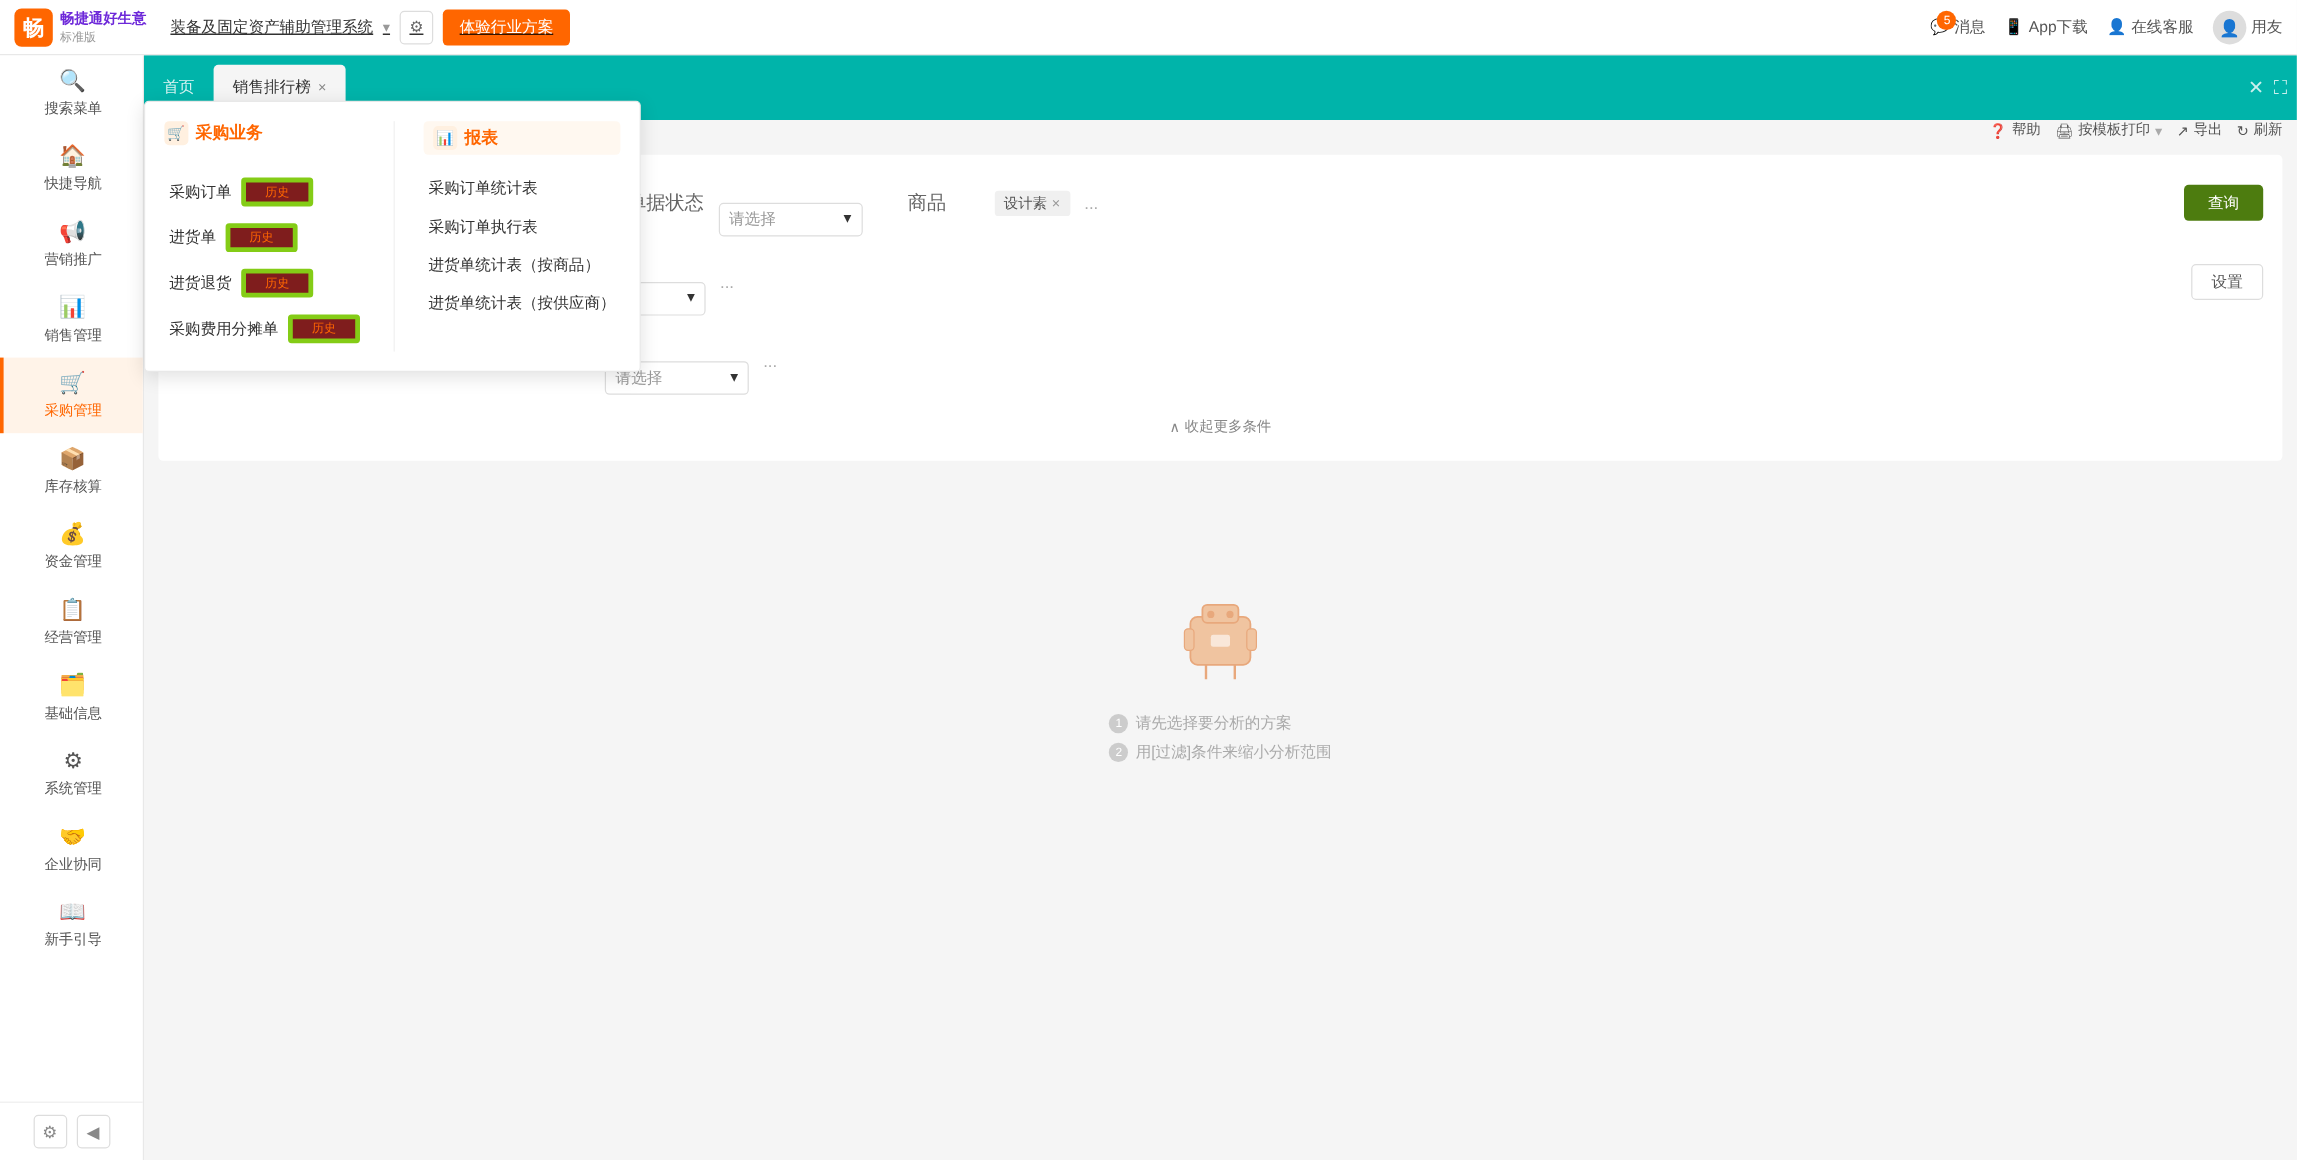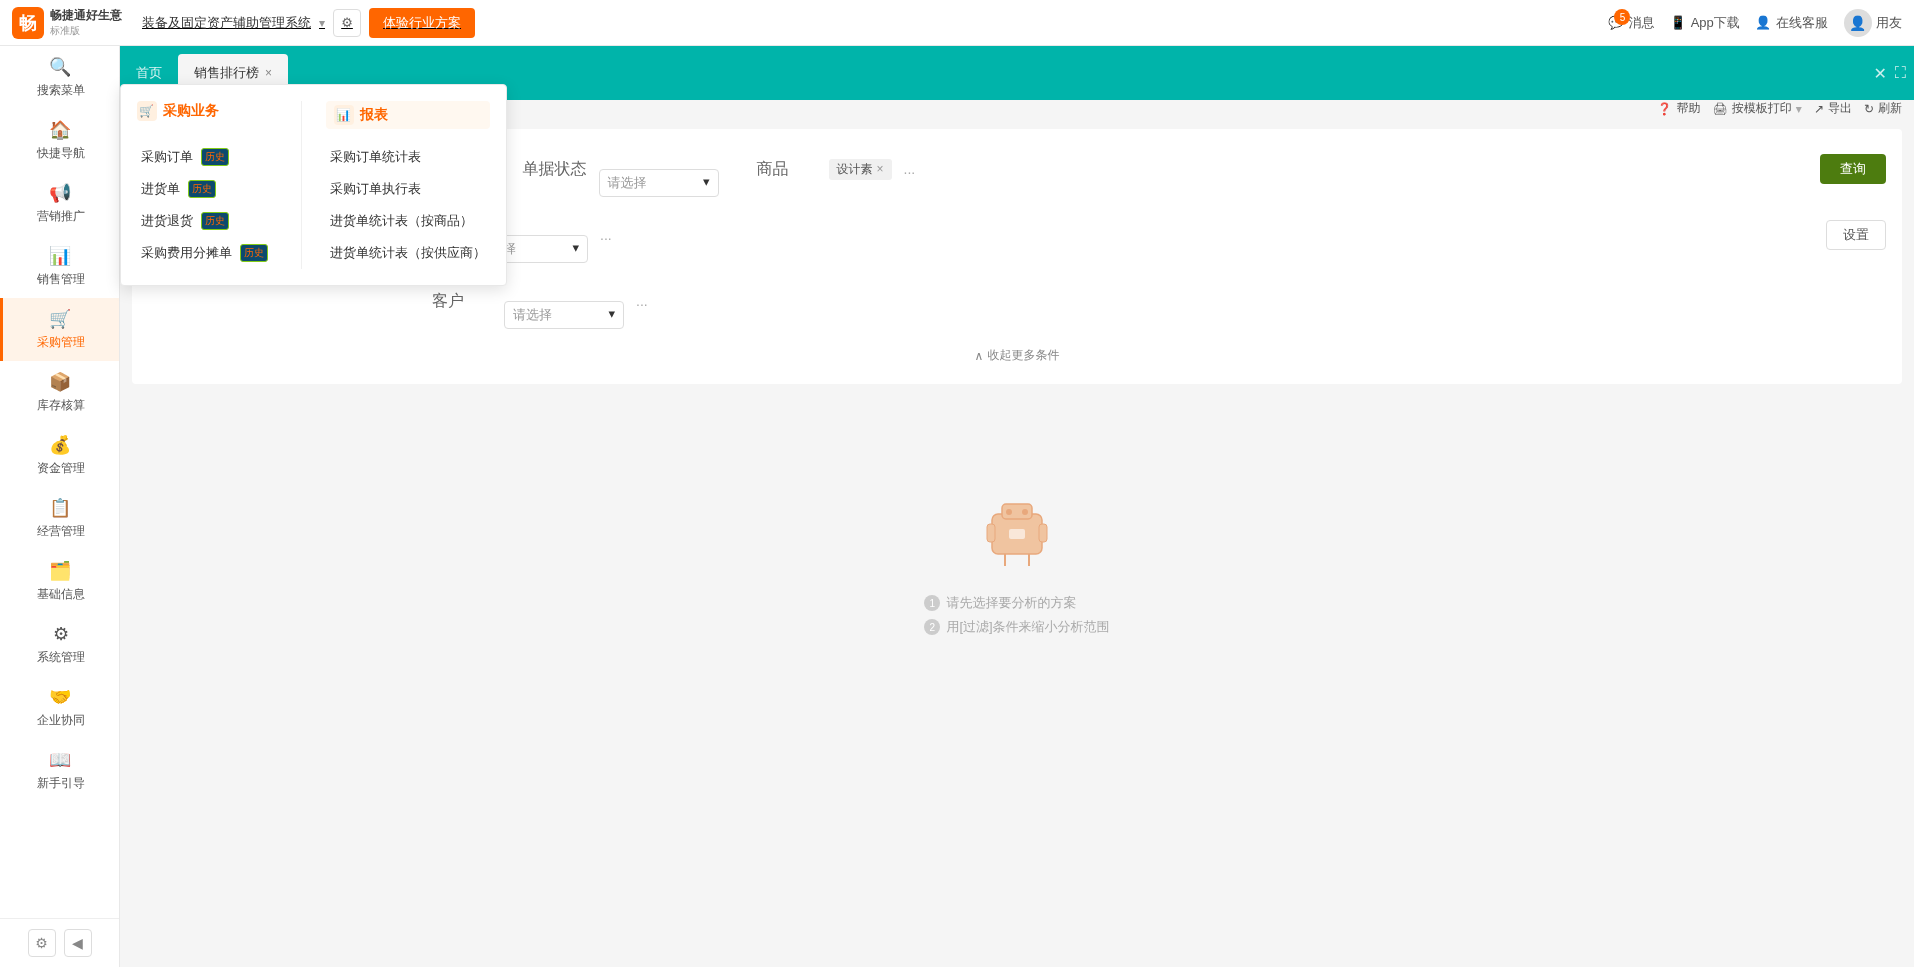--- a/index.html
+++ b/index.html
@@ -327,25 +327,25 @@
     .dropdown-item {
       display: flex;
       align-items: center;
       gap: 8px;
       padding: 7px 4px;
       cursor: pointer;
       color: #333;
       font-size: 13px;
     }
     .history-badge {
-      background: #0c4a6e;
-      border: 1px solid #84cc16;
+      background: #7f1d1d;
+      border: 4px solid #84cc16;
       color: #f60;
       border-radius: 3px;
-      padding: 1px 3px;
+      padding: 1px 16px;
       font-size: 10px;
     }
     .divider-v {
       width: 1px;
       background: #f0f0f0;
       margin: 0 4px;
     }
     .col-title-icon {
       width: 20px; height: 20px;
       background: #fff0e0;
@@ -355,21 +355,21 @@
       color: #f60;
     }
   </style>
 </head>
 <body>
 
 <div class="top-header">
   <div class="logo-area">
     <div class="logo-icon">畅</div>
     <div>
-      <div style="font-size:12px;font-weight:bold;color:#404040;">畅捷通好生意</div>
+      <div style="font-size:12px;font-weight:bold;color:#6d28d9;">畅捷通好生意</div>
       <div style="font-size:10px;color:#999;">标准版</div>
     </div>
   </div>
   <div class="header-center">
     <span class="system-title">装备及固定资产辅助管理系统</span>
     <span class="header-dropdown-btn">▾</span>
     <div class="settings-icon-btn">
       <span>⚙</span>
     </div>
     <button class="industry-btn">体验行业方案</button>

